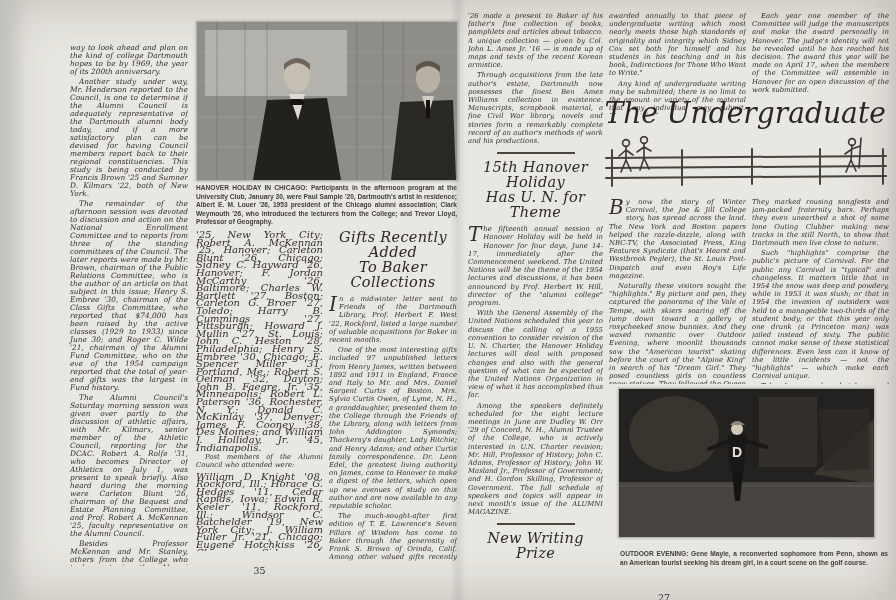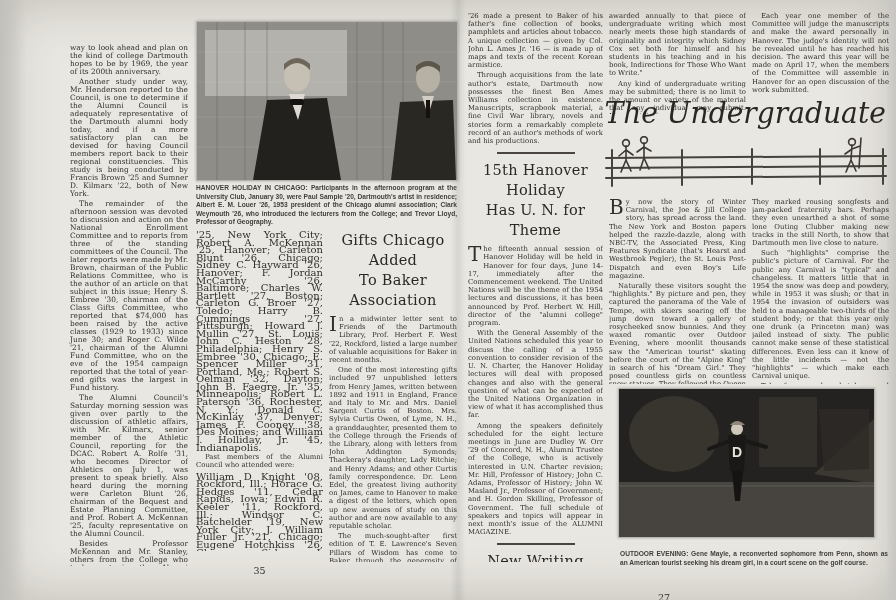--- a/index.html
+++ b/index.html
@@ -5,28 +5,28 @@
   html,body{margin:0;padding:0;background:#b8b6b2;}
   .spread{position:relative;width:896px;height:600px;background:#e9e7e1;overflow:hidden;
           font-family:"DejaVu Serif", serif;color:#322f2a;
           box-shadow:inset 0 0 55px rgba(60,55,45,.25);}
   .edge-left{position:absolute;left:0;top:0;bottom:0;width:26px;
              background:linear-gradient(90deg,#c2c0bc,rgba(233,231,225,0));}
   .edge-right{position:absolute;right:0;top:0;bottom:0;width:10px;
              background:linear-gradient(270deg,#c9c7c3,rgba(233,231,225,0));}
   .gutter{position:absolute;left:450px;top:0;bottom:0;width:16px;
           background:linear-gradient(90deg,rgba(0,0,0,0),rgba(0,0,0,.08),rgba(0,0,0,0));}
-  .col{position:absolute;overflow:hidden;text-align:justify;}
+  .col{position:absolute;overflow:hidden;text-align:justify;font-style:italic;}
   .col p{margin:0 0 2px 0;text-indent:9px;font-size:6.9px;line-height:8.2px;}
   .col p.first{text-indent:0;}
   .col1 p{font-size:7.4px;line-height:8px;margin-left:40px;}
   .col p.list{font-size:10px;line-height:7.6px;text-indent:0;padding-left:0;margin-top:3px;}
   .col p.drop{text-indent:0;}
   .col p.drop::first-letter{float:left;font-size:20px;line-height:16px;padding:1px 2px 0 0;}
-  h2.art{font-size:14.5px;font-weight:400;text-align:center;line-height:20px;
+  h2.art{font-size:14.5px;font-weight:400;text-align:center;line-height:15px;
          margin:6px 0 5px 0;letter-spacing:.3px;color:#2c2925;}
   .divider{width:78px;height:2px;background:#4a463f;margin:7px auto 6px auto;}
   .photo-frame{position:absolute;background:#8e8c88;border:1px solid #b6b4af;
                box-shadow:0 0 3px rgba(0,0,0,.25);}
   .caption{position:absolute;font-family:"Liberation Sans", sans-serif;font-weight:bold;
            font-size:6.6px;line-height:8.6px;color:#413e39;text-align:justify;}
   .pagenum{position:absolute;font-size:9.5px;color:#322f2a;}
   .footer-mag{position:absolute;font-size:7.6px;letter-spacing:1.2px;color:#35322d;}
   .footer-issue{position:absolute;font-size:8.6px;color:#35322d;}
   .footer-issue .it{font-style:italic;}
@@ -86,22 +86,22 @@
 
   <div class="col col2" style="left:196px;top:231px;width:127px;height:320px;">
     <p class="list first" style="margin-top:0;">'25, New York City; Robert A. McKennan '25, Hanover; Carleton Blunt '26, Chicago; Sidney C. Hayward '26, Hanover; F. Jordan McCarthy '26, Baltimore; Charles W. Bartlett '27, Boston; Carleton G. Broer '27, Toledo; Harry B. Cummings '27, Pittsburgh; Howard J. Mullin '27, St. Louis; John C. Heston '28, Philadelphia; Henry S. Embree '30, Chicago; E. Spencer Miller '31, Portland, Me.; Robert S. Oelman '32, Dayton; John B. Faegre, Jr. '35, Minneapolis; Robert L. Paterson '36, Rochester, N. Y.; Donald C. McKinlay '37, Denver; James F. Cooney '38, Des Moines; and William J. Holliday, Jr. '45, Indianapolis.</p>
     <p>Past members of the Alumni Council who attended were:</p>
     <p class="list">William D Knight '08, Rockford, Ill.; Horace G. Hedges '11, Cedar Rapids, Iowa; Edwin R. Keeler '11, Rockford, Ill.; Windsor C. Batchelder '19, New York City; J. William Fuller Jr. '21, Chicago; Eugene Hotchkiss '26, Chicago; Sidney J. Flanigan '23, New York City; Robert C. Borwell '23, Chicago; Albert E. M. Louer '26, Chicago; Clark Weymouth '26, Chicago; and Justin A. Stanley '33, Hanover.</p>
     <p>In conjunction with the Alumni Council meetings, the Dartmouth Alumni Association of Chicago held its annual Hanover Holiday program on Saturday afternoon, January 30, and its annual banquet that night. The schedule of Council sessions was arranged so members could attend both these events, held at the University Club.</p>
 
   </div>
 
   <div class="col col3" style="left:329px;top:230px;width:128px;height:332px;">
-    <h2 class="art" style="margin-top:0;"><span>Gifts Chicago Added</span><br>
-      <span>To Baker Association</span></h2>
+    <h2 class="art" style="margin-top:0;"><span>Gifts Recently Added</span><br>
+      <span>To Baker Collections</span></h2>
     <p class="drop first">In a midwinter letter sent to Friends of the Dartmouth Library, Prof. Herbert F. West '22, Rockford, listed a large number of valuable acquisitions for Baker in recent months.</p>
     <p>One of the most interesting gifts included 97 unpublished letters from Henry James, written between 1892 and 1911 in England, France and Italy to Mr. and Mrs. Daniel Sargent Curtis of Boston. Mrs. Sylvia Curtis Owen, of Lyme, N. H., a granddaughter, presented them to the College through the Friends of the Library, along with letters from John Addington Symonds; Thackeray's daughter, Lady Ritchie; and Henry Adams; and other Curtis family correspondence. Dr. Leon Edel, the greatest living authority on James, came to Hanover to make a digest of the letters, which open up new avenues of study on this author and are now available to any reputable scholar.</p>
     <p>The much-sought-after first edition of T. E. Lawrence's Seven Pillars of Wisdom has come to Baker through the generosity of Frank S. Brown of Orinda, Calif. Among other valued gifts recently presented by him are letters from Charles Dickens, Nathaniel Hawthorne, Robert Louis Stevenson, William Makepeace Thackeray and Oscar Wilde. Mr. Brown's total gift consisted of fifteen holograph letters, an oil painting of Thackeray, and eighty rare volumes.</p>
 
   </div>
 
   <div class="pagenum" style="left:196px;top:565px;width:127px;text-align:center;">35</div>
 
   <div class="col" style="left:468px;top:12px;width:135px;height:550px;">
     <p class="first">'26 made a present to Baker of his father's fine collection of books, pamphlets and articles about tobacco. A unique collection — given by Col. John L. Ames Jr. '16 — is made up of maps and texts of the recent Korean armistice.</p>

